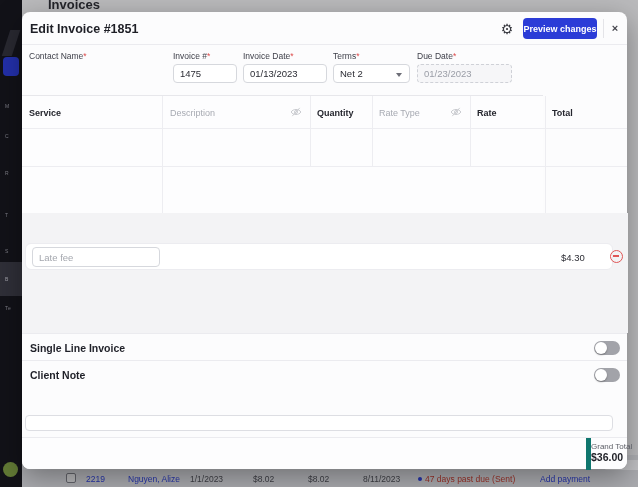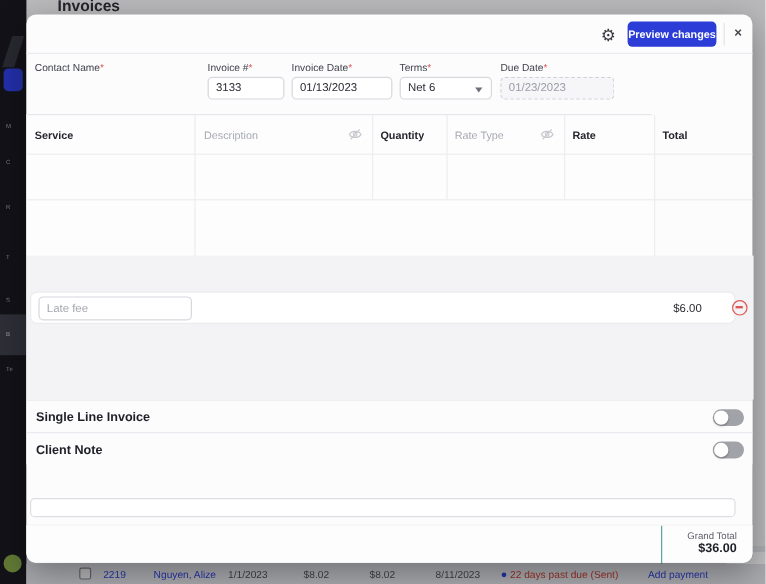--- a/index.html
+++ b/index.html
@@ -81,21 +81,21 @@
   .toggle-row { position:absolute; left:0; width:605px; height:27px; border-top:1px solid #ebebef; background:#fcfcfd; }
   .t-label { position:absolute; left:8px; top:8px; font-size:10.5px; font-weight:bold; color:#1f2028; }
   .toggle { position:absolute; left:572px; top:7px; width:26px; height:14px; border-radius:7px; background:#a2a3a9; cursor:pointer; }
   .toggle .knob { position:absolute; left:1px; top:1px; width:12px; height:12px; border-radius:50%; background:#fff; box-shadow:0 1px 2px rgba(0,0,0,.3); }
   .toggle.on { background:#3d9144; }
   .toggle.on .knob { left:13px; }
   .terms-input { position:absolute; left:3px; top:403px; width:588px; height:16px; border:1px solid #dddee3; border-radius:4px; background:#fff; }
 
   
   .m-footer { position:absolute; left:0; top:425px; width:605px; height:32px; border-top:1px solid #ebebef; border-radius:0 0 8px 8px; background:#fdfdfe; }
-  .gt-box { position:absolute; right:0; top:0; width:76px; height:32px; border-left:1px solid #0f766e; text-align:right; padding:4px 13px 0 0; border-radius:0 0 8px 0; }
+  .gt-box { position:absolute; right:0; top:0; width:41px; height:32px; border-left:5px solid #0f766e; text-align:right; padding:4px 13px 0 0; border-radius:0 0 8px 0; }
   .gt-label { font-size:8px; color:#5c5e66; white-space:nowrap; }
   .gt-value { font-size:10.5px; font-weight:bold; color:#1e1f26;text-align:right; }
 </style>
 </head>
 <body>
 
 <div class="screen">
 
   <div class="bg-page">
     <div class="bg-tablezone"></div>
@@ -118,50 +118,51 @@
 
     <div class="bg-row">
       <div class="bg-checkbox"></div>
       <span class="c-link" style="left:64px">2219</span>
       <span class="c-link" style="left:106px">Nguyen, Alize</span>
       <span style="left:168px">1/1/2023</span>
       <span style="left:231px">$8.02</span>
       <span style="left:286px">$8.02</span>
       <span style="left:341px">8/11/2023</span>
       <div class="status-dot"></div>
-      <span class="c-red" style="left:403px">22 days past due (Sent)</span>
+      <span class="c-red" style="left:403px">47 days past due (Sent)</span>
       <span class="c-link" style="left:518px">Add payment</span>
     </div>
   </div>
 
   <div class="backdrop"></div>
 
   <div class="modal">
 
     <div class="m-header">
+      <div class="m-title">Edit Invoice #1851</div>
       <div class="gear-btn">⚙</div>
       <button class="preview-btn">Preview changes</button>
       <div class="hdr-divider"></div>
       <div class="close-btn">×</div>
     </div>
 
     <div class="field" style="left:7px">
       <div class="f-label"><span>Contact Name</span><span class="req">*</span></div>
     </div>
     <div class="field" style="left:151px">
       <div class="f-label"><span>Invoice #</span><span class="req">*</span></div>
-      <div class="f-input" style="width:64px"><span>3133</span></div>
+      <div class="f-input" style="width:64px"><span>1475</span></div>
     </div>
     <div class="field" style="left:221px">
       <div class="f-label"><span>Invoice Date</span><span class="req">*</span></div>
       <div class="f-input" style="width:84px"><span>01/13/2023</span></div>
     </div>
     <div class="field" style="left:311px">
       <div class="f-label"><span>Terms</span><span class="req">*</span></div>
-      <div class="f-input" style="width:77px"><span>Net 6</span><i class="chev"></i></div>
+      <div class="f-input" style="width:77px"><span>Net 2</span><i class="chev"></i></div>
     </div>
     <div class="field" style="left:395px">
       <div class="f-label"><span>Due Date</span><span class="req">*</span></div>
       <div class="f-input disabled" style="width:95px"><span>01/23/2023</span></div>
     </div>
 
     <div class="items">
       <div class="hline" style="top:32px"></div>
       <div class="hline" style="top:70px"></div>
       <div class="vline" style="left:140px; top:0; height:118px"></div>
@@ -204,21 +205,21 @@
 
       <span class="tot-label" style="top:155px">Tax</span>
       <span class="tot-value" style="top:165px">$0.00</span>
       <span class="tot-label" style="top:179px">Subtotal</span>
       <span class="tot-value" style="top:189px">$30.00</span>
     </div>
 
     <div class="gray-zone">
       <div class="latefee-card">
         <input class="latefee-input" placeholder="Late fee" style="">
-        <span class="latefee-total">$6.00</span>
+        <span class="latefee-total">$4.30</span>
       </div>
       <div class="minus-btn" style="left:588px; top:37px"></div>
     </div>
 
     <div class="toggle-row" style="top:348px">
       <span class="t-label">Client Note</span>
       <div class="toggle">
           <div class="knob"></div>
         </div>
     </div>

